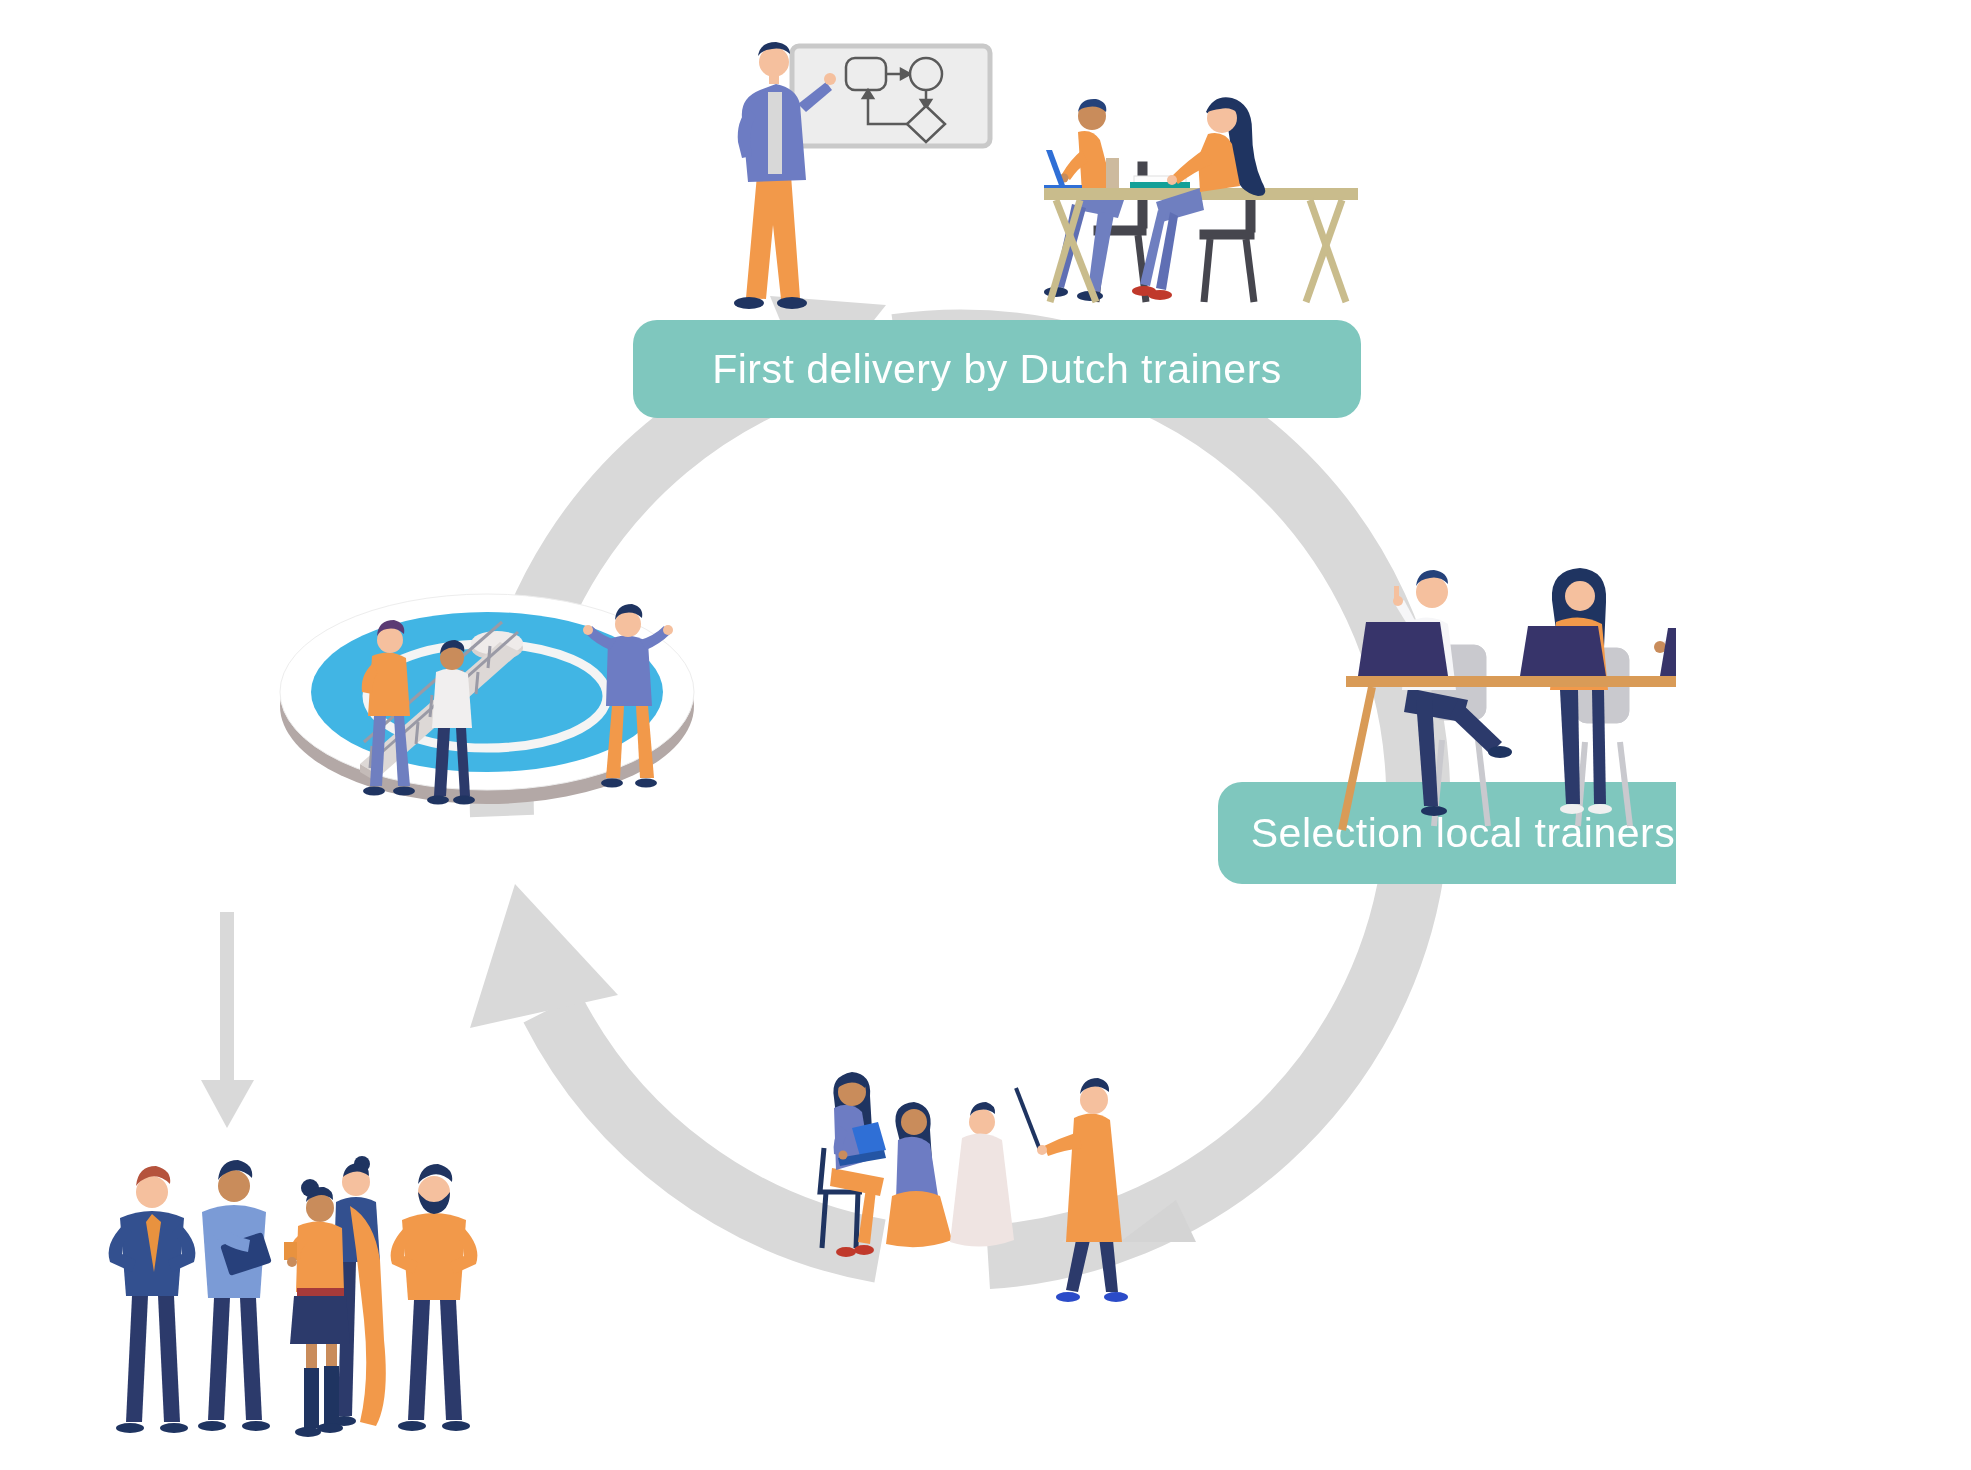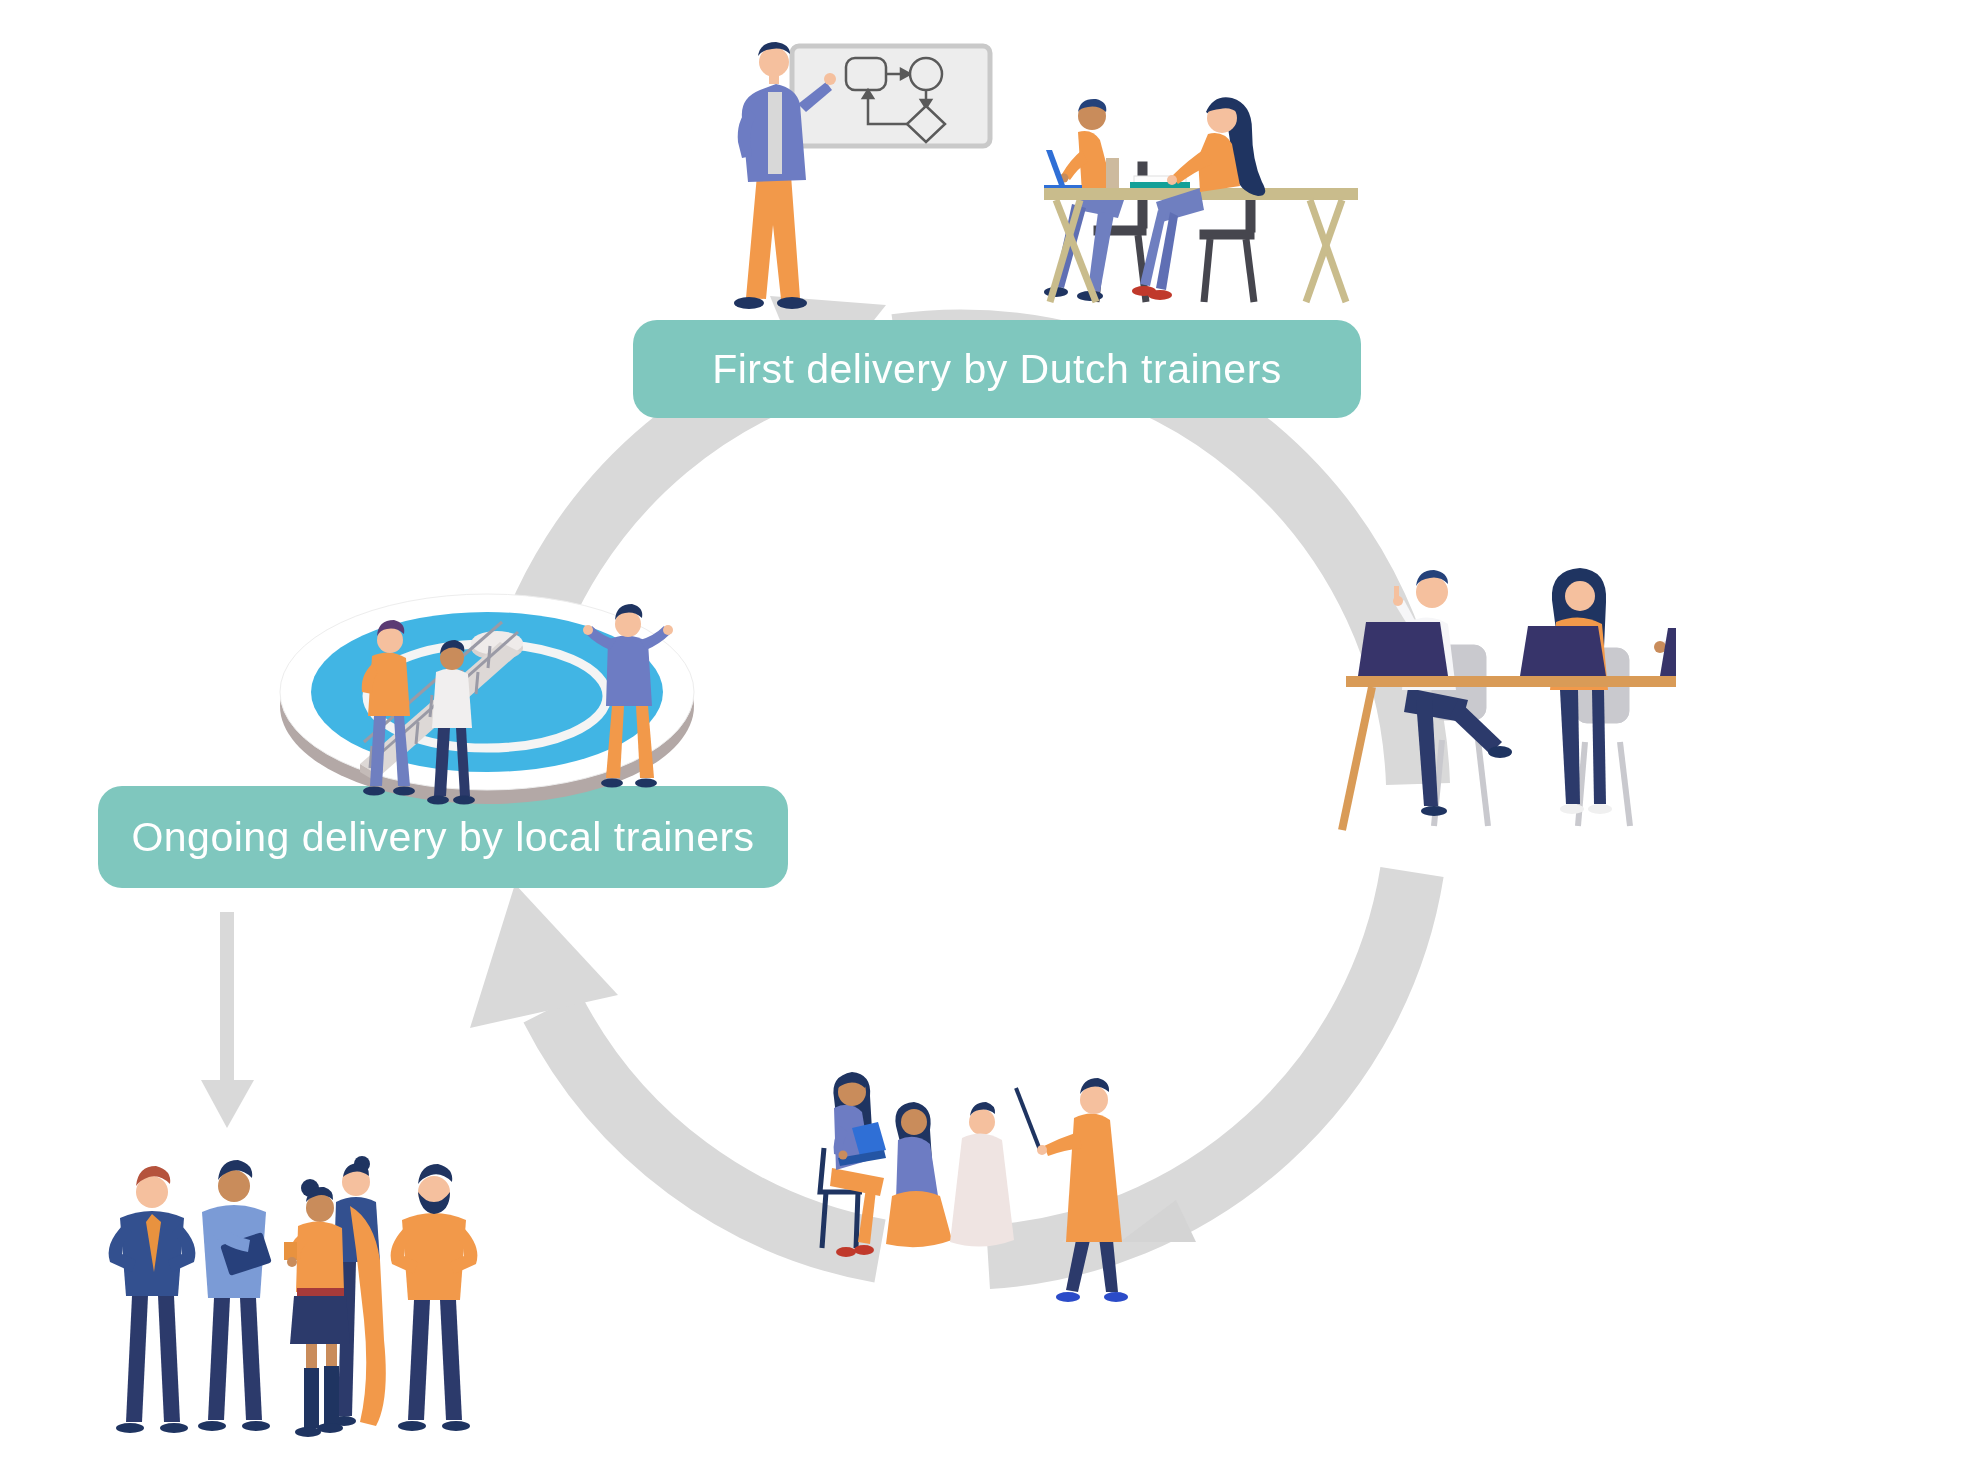--- a/index.html
+++ b/index.html
@@ -32,23 +32,23 @@
     <polygon fill="#D9D9D9" points="515,884 470,1028 618,995"></polygon>
 
     <g fill="#D9D9D9">
       <rect x="220" y="912" width="14" height="172"></rect>
       <polygon points="201,1080 254,1080 227,1128"></polygon>
     </g>
   </svg>
 
   <div class="stage-label" style="left:633px;top:320px;width:728px;height:98px;">First delivery by Dutch trainers</div>
 
-
-
-  <div class="stage-label" style="left:98px;top:786px;width:690px;height:102px;">Ongoing delivery by local trainers</div>
+  <div class="stage-label" style="left:1218px;top:782px;width:490px;height:102px;">Selection local trainers</div>
+
+
 
   <svg class="layer scenes" viewBox="0 0 1971 1470">
 
     <g>
       <rect x="792" y="46" width="198" height="100" rx="7" fill="#EDEDED" stroke="#C9C9C9" stroke-width="5"></rect>
       <g fill="#EDEDED" stroke="#5A5A5A" stroke-width="2.5">
         <rect x="846" y="58" width="40" height="32" rx="9"></rect>
         <line x1="886" y1="74" x2="901" y2="74"></line>
         <polygon points="901,69 910,74 901,79" fill="#5A5A5A"></polygon>
         <circle cx="926" cy="74" r="16"></circle>

